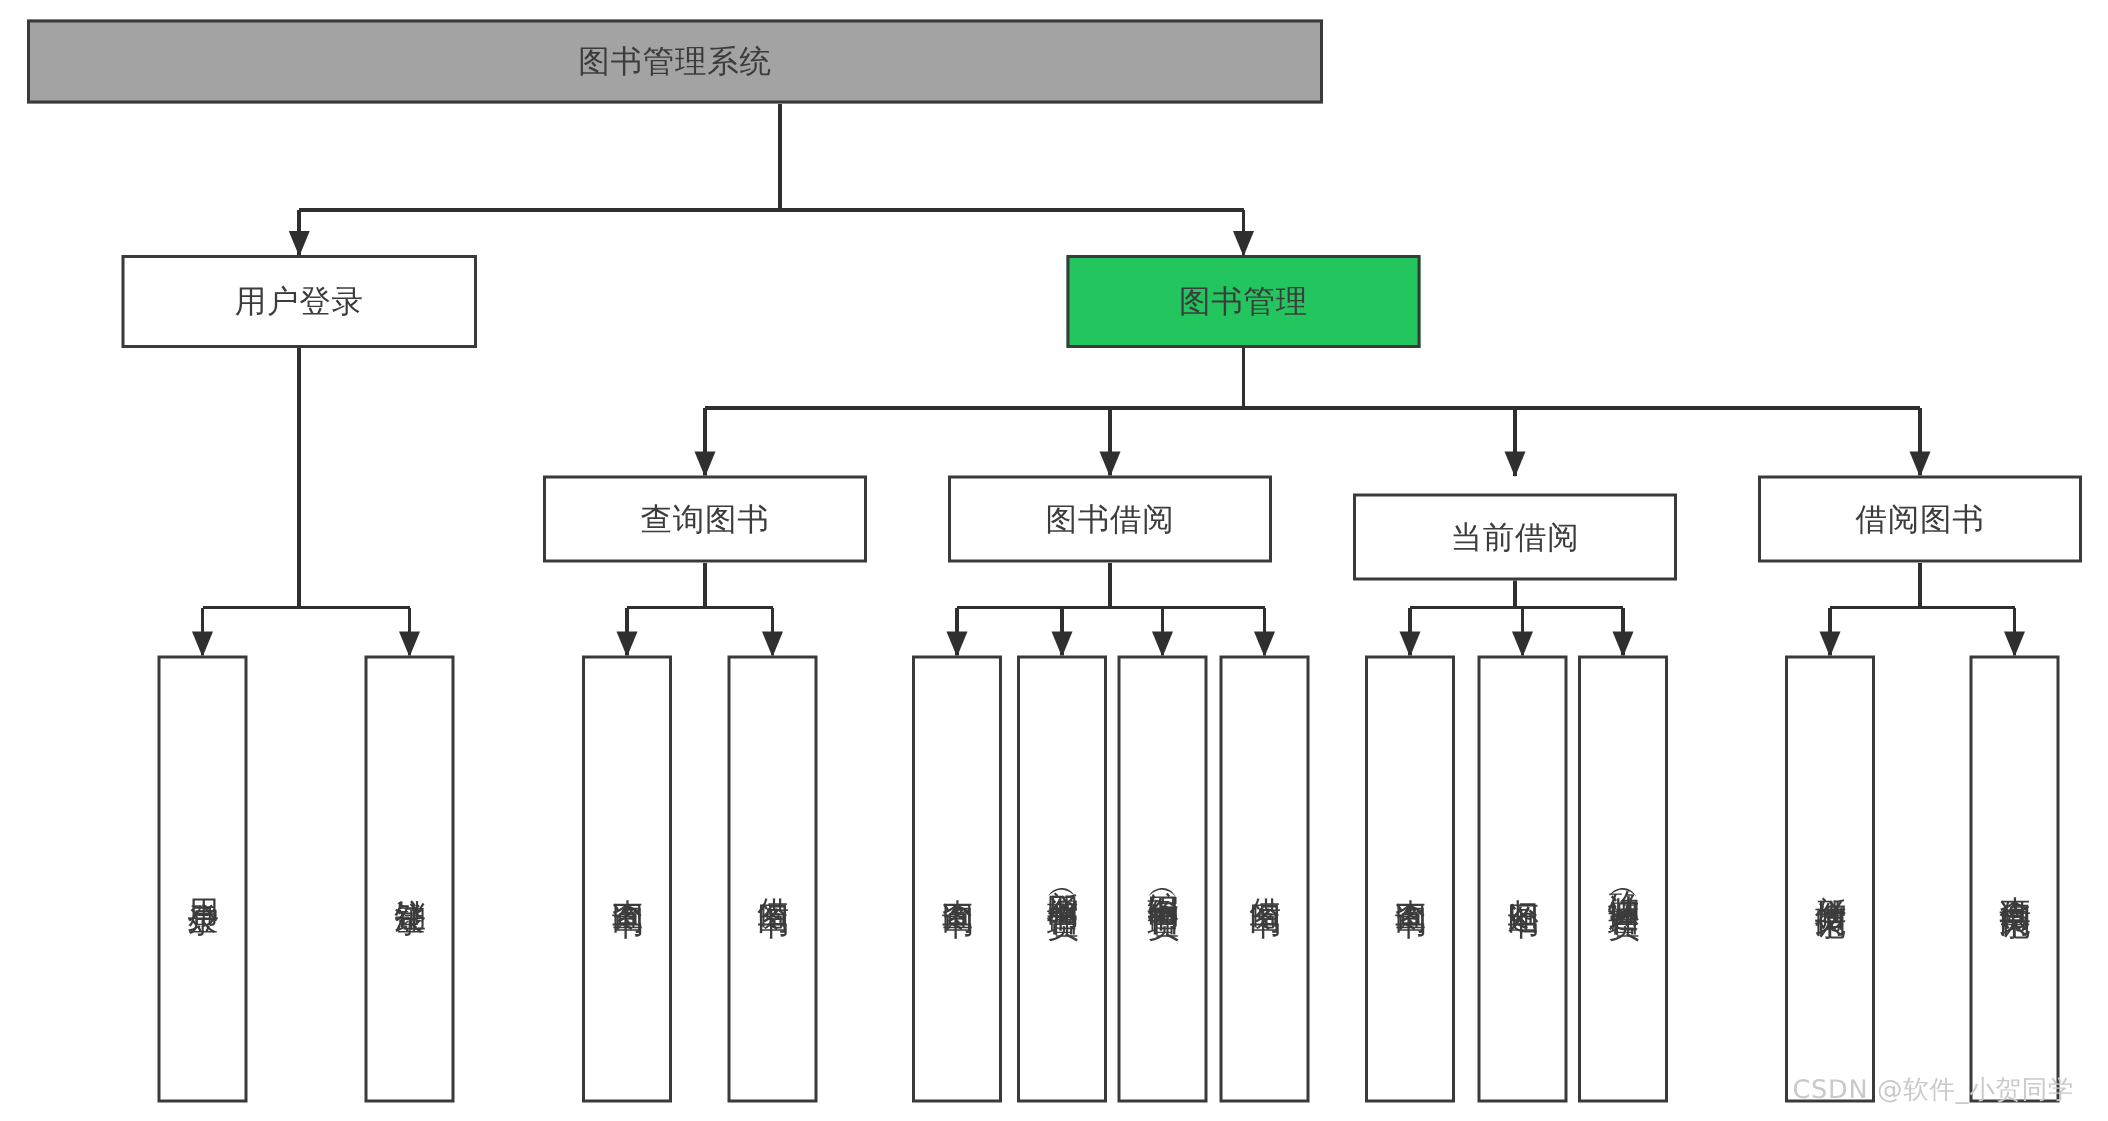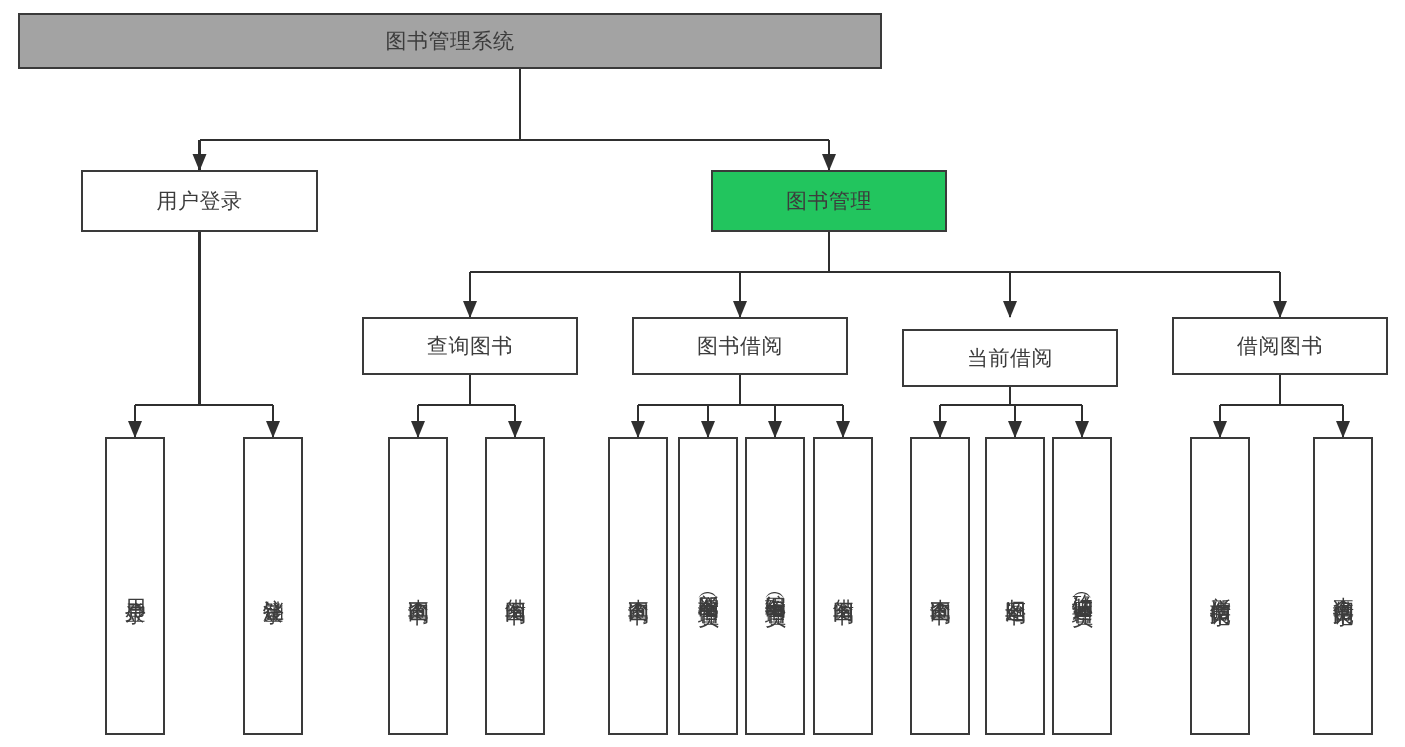--- a/index.html
+++ b/index.html
@@ -177,13 +177,14 @@
       <div class="node vertical" style="left: 1052px; top: 437px; width: 60px; height: 298px; border-color: rgb(58, 58, 58); background: rgb(255, 255, 255);">
         <div class="node-label" style="color: rgb(60, 60, 60);">确认归还（管理员）</div>
       </div>
       <div class="node vertical" style="left: 1190px; top: 437px; width: 60px; height: 298px; border-color: rgb(58, 58, 58); background: rgb(255, 255, 255);">
         <div class="node-label" style="color: rgb(60, 60, 60);">新增借阅记录</div>
       </div>
       <div class="node vertical" style="left: 1313px; top: 437px; width: 60px; height: 298px; border-color: rgb(58, 58, 58); background: rgb(255, 255, 255);">
         <div class="node-label" style="color: rgb(60, 60, 60);">查询借阅记录</div>
       </div>
     </div>
+  <div id="watermark" style="left: 1195px; top: 715px;">CSDN @软件_小贺同学</div>
 </div>
 
 </body></html>

